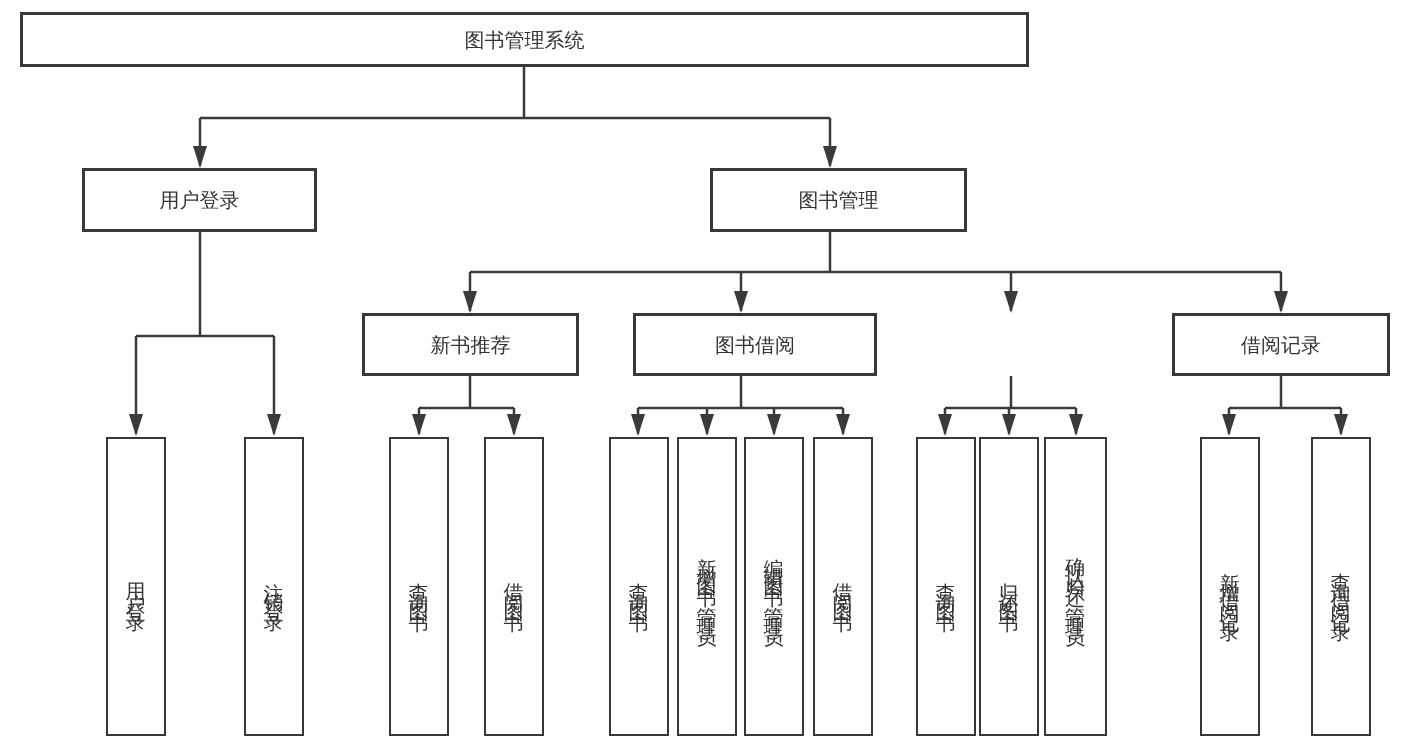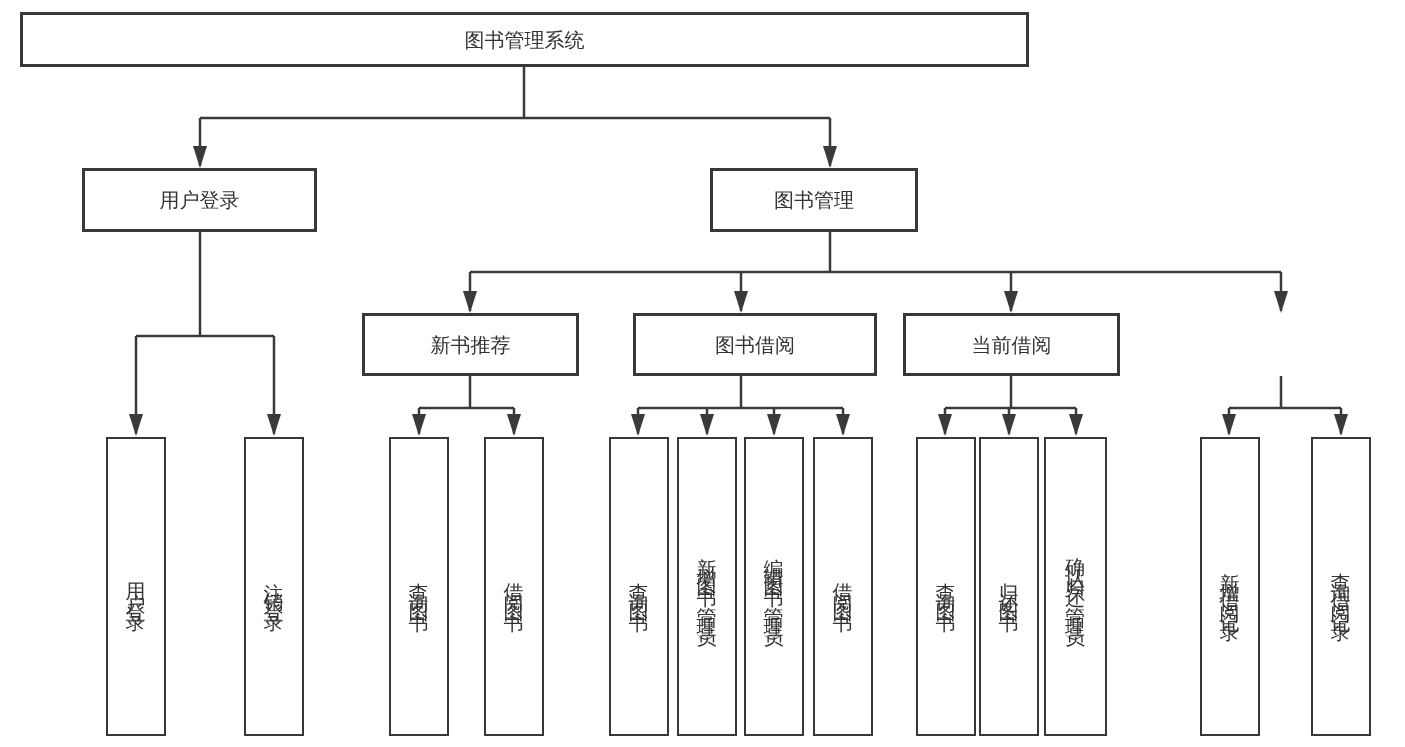--- a/index.html
+++ b/index.html
@@ -104,32 +104,32 @@
     <line class="wire" x1="1341" y1="408" x2="1341" y2="434" marker-end="url(#arrow)"></line>
   </svg>
 
   <div class="node" style="left:20px; top:12px; width:1009px; height:55px;text-align:right;">
     <span>图书管理系统</span>
   </div>
 
   <div class="node" style="left:82px; top:168px; width:235px; height:64px;">
     <span>用户登录</span>
   </div>
-  <div class="node" style="left:710px; top:168px; width:208px; height:64px;">
+  <div class="node" style="left:710px; top:168px; width:257px; height:64px;">
     <span>图书管理</span>
   </div>
 
   <div class="node" style="left:362px; top:313px; width:217px; height:63px;font-family:Liberation Serif, serif;">
     <span>新书推荐</span>
   </div>
   <div class="node" style="left:633px; top:313px; width:244px; height:63px;">
     <span>图书借阅</span>
   </div>
-  <div class="node" style="left:903px; top:313px; width:217px; height:63px;">
-    <span>当前借阅</span>
+  <div class="node" style="left:1172px; top:313px; width:218px; height:63px;">
+    <span>借阅记录</span>
   </div>
 
   <div class="node leaf" style="left:106px; top:437px; width:60px; height:299px;">
     <span class="vtext">用户登录</span>
   </div>
   <div class="node leaf" style="left:244px; top:437px; width:60px; height:299px;">
     <span class="vtext">注销登录</span>
   </div>
 
   <div class="node leaf" style="left:389px; top:437px; width:60px; height:299px;">

